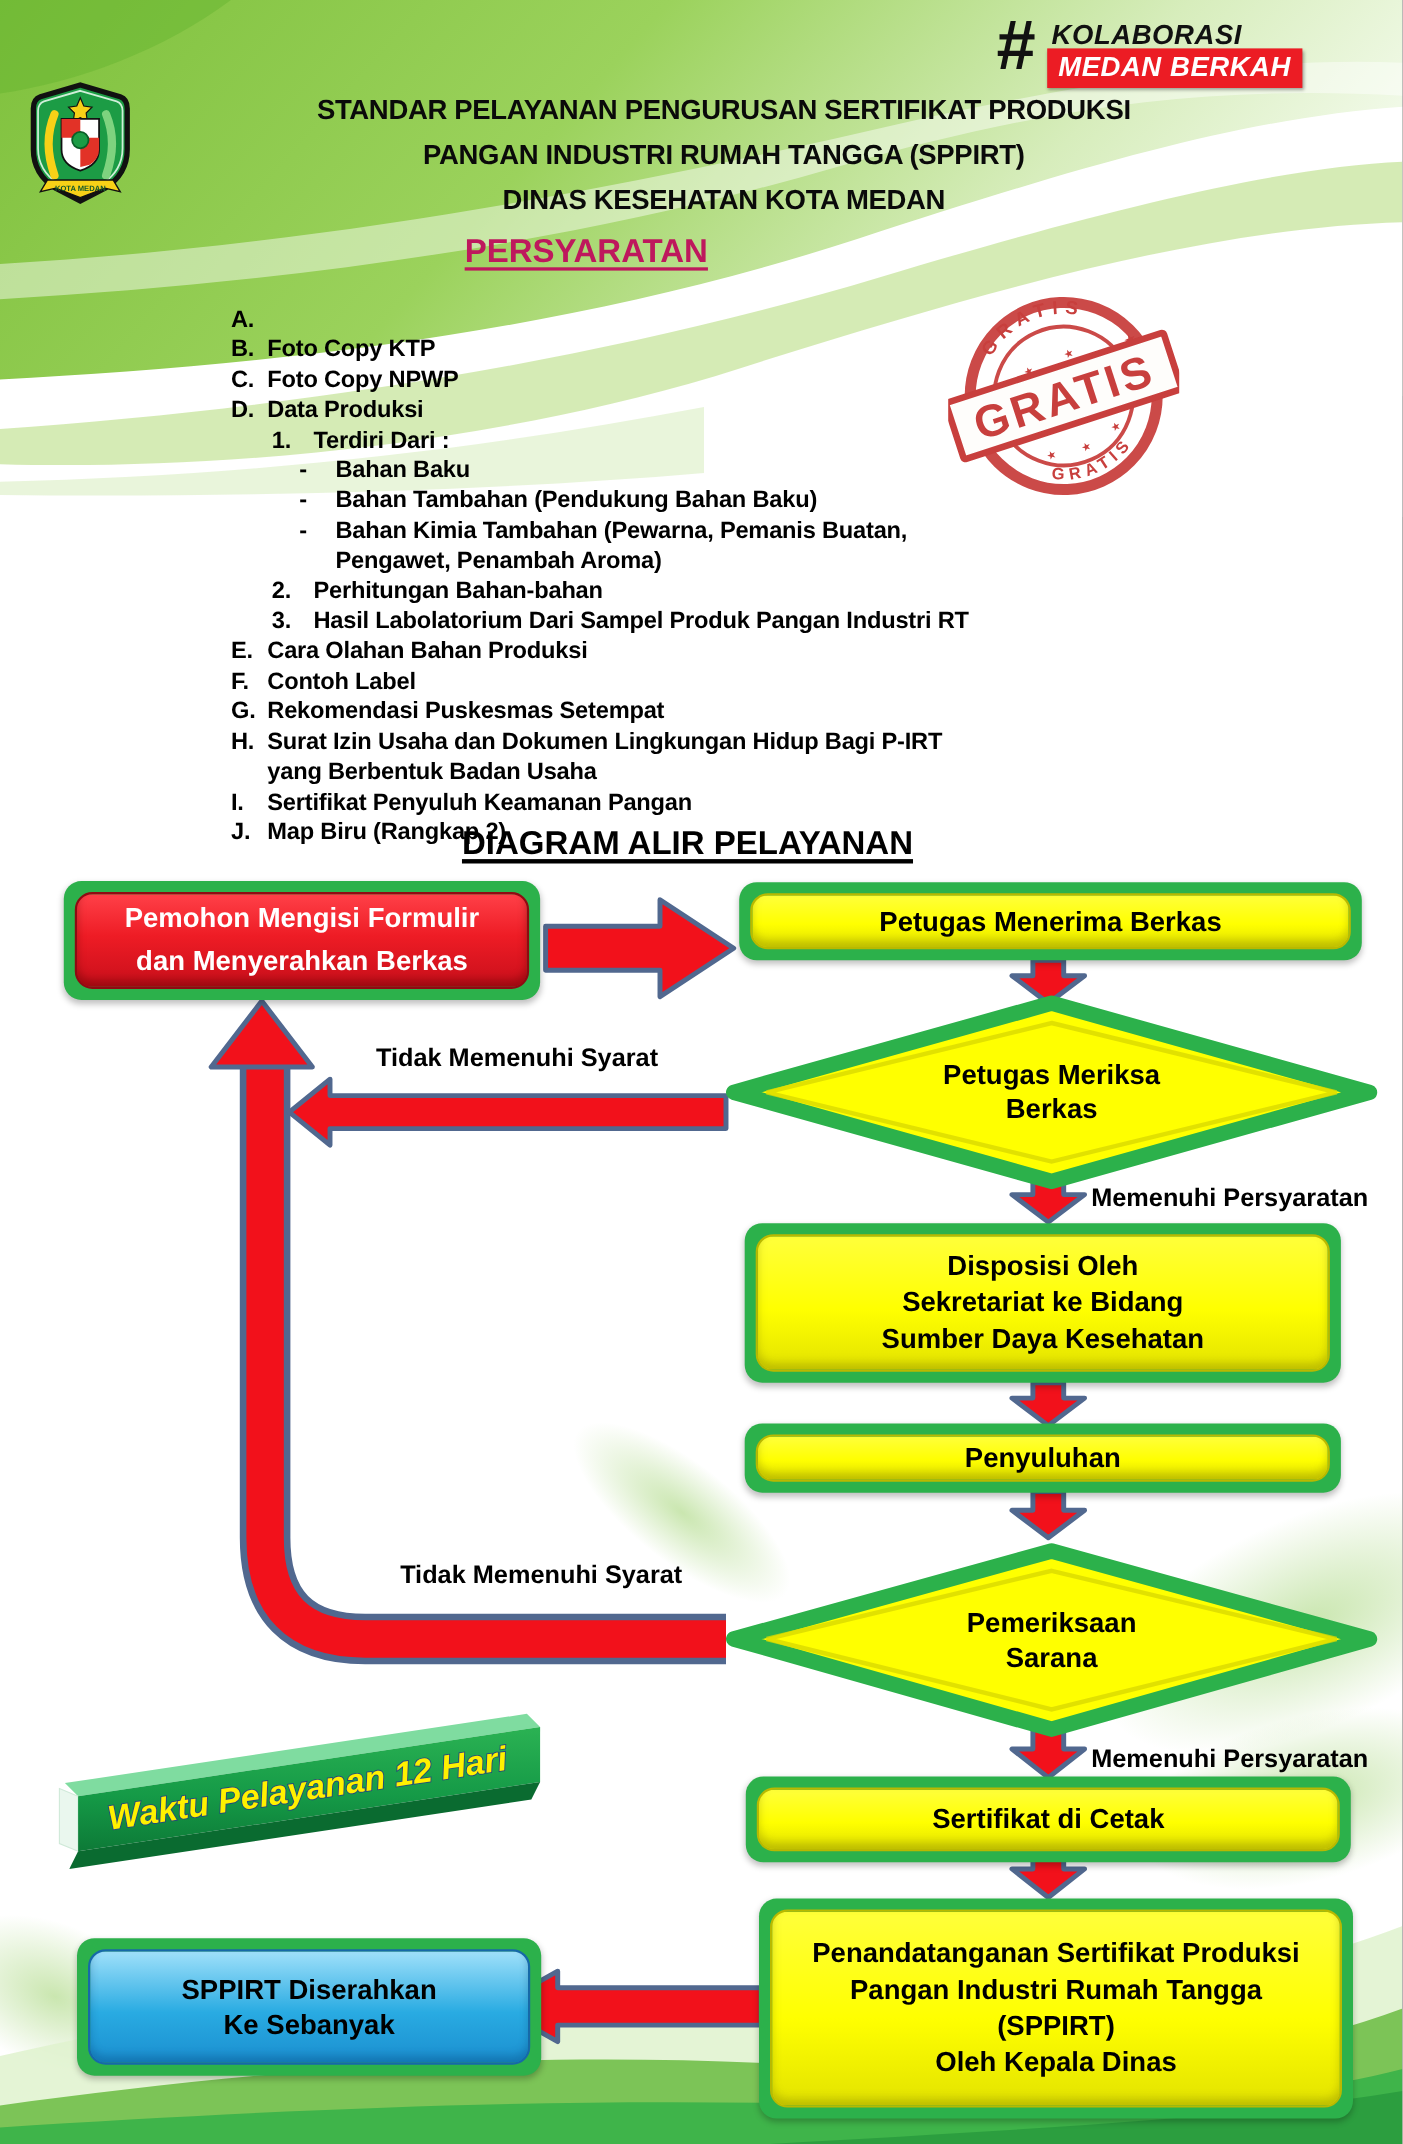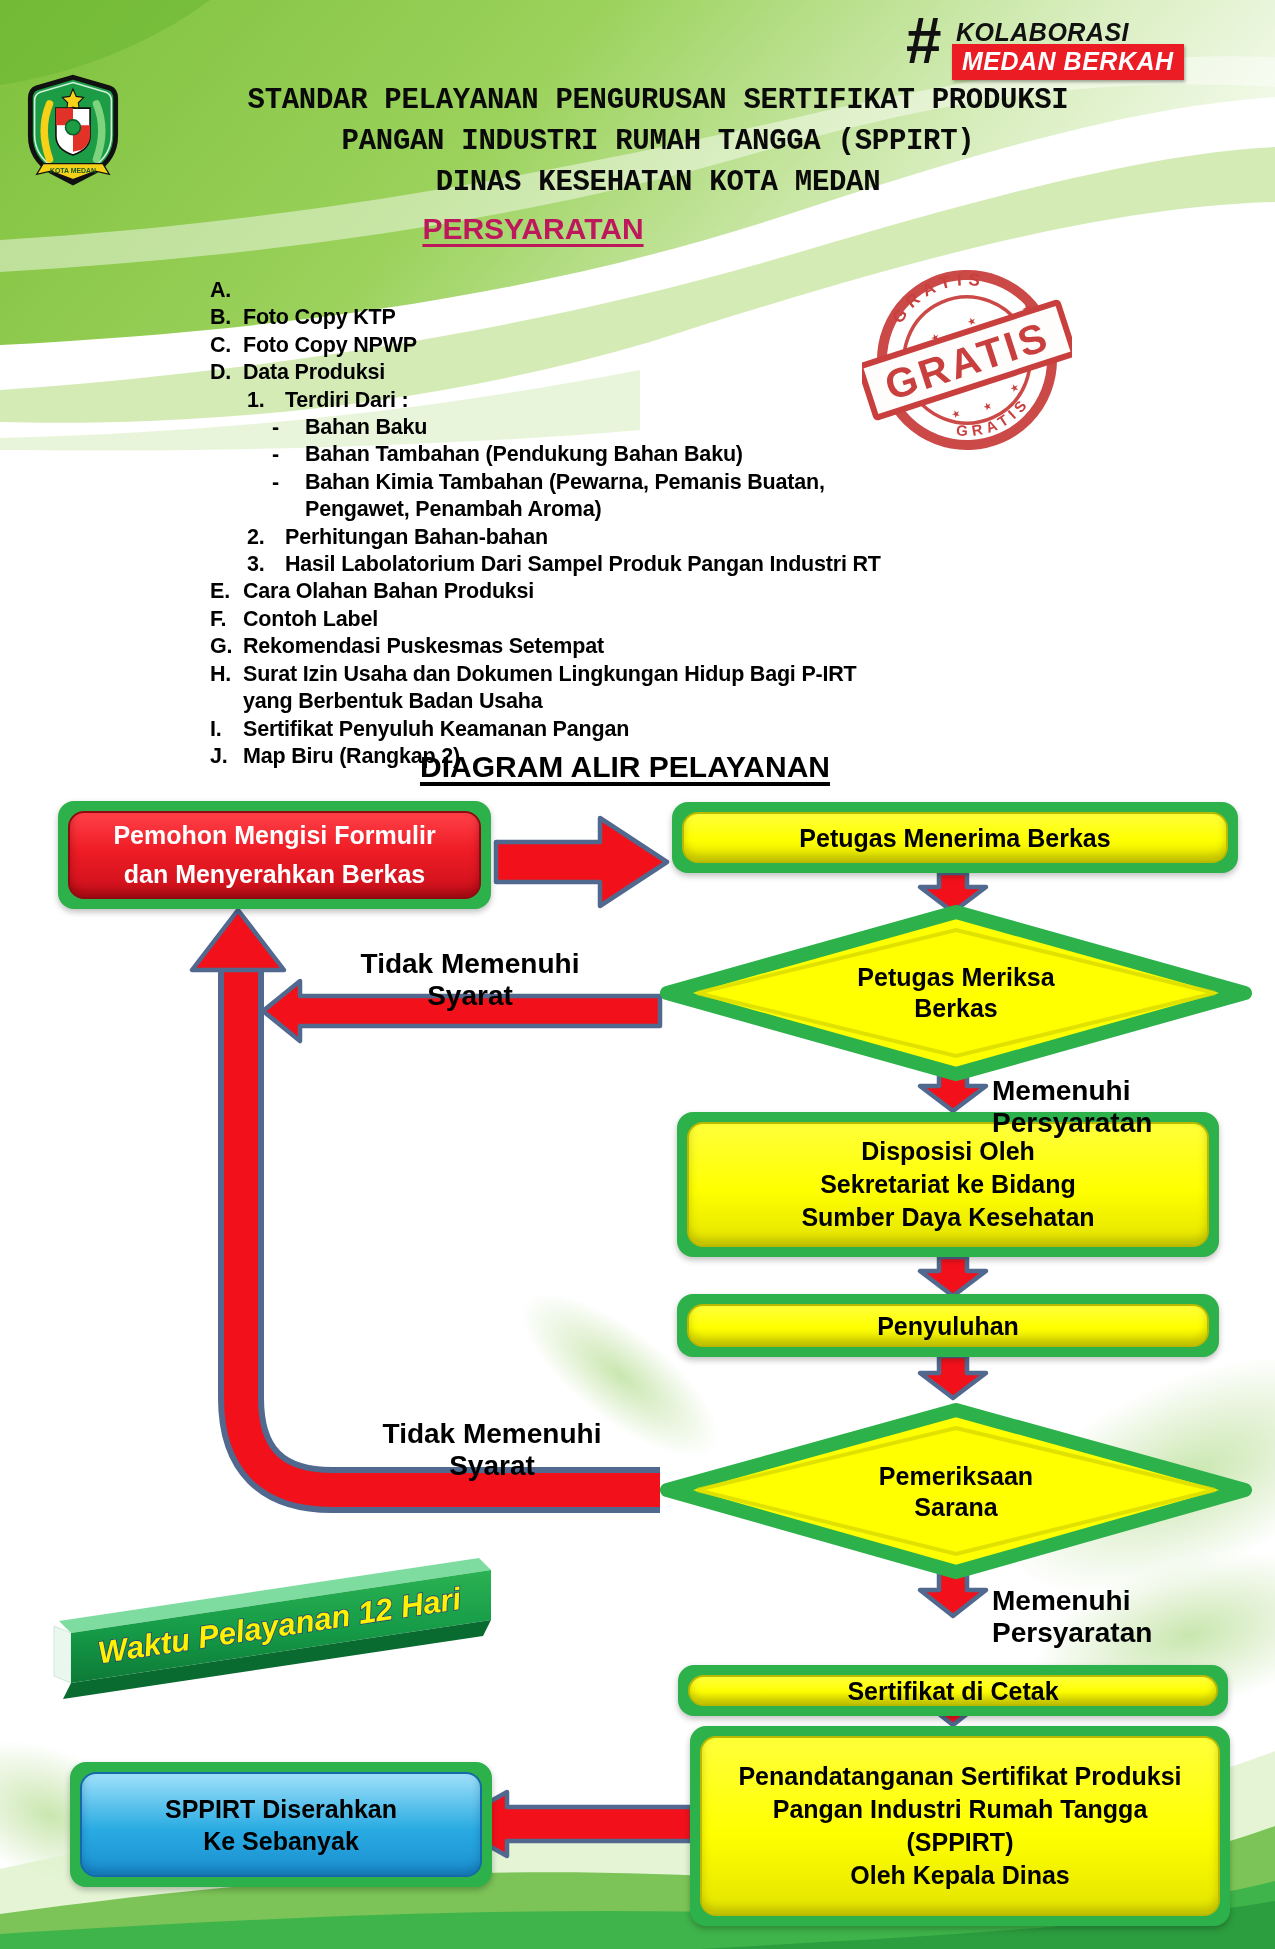--- a/index.html
+++ b/index.html
@@ -10,21 +10,21 @@
 
   
   #hdr-svg{position:absolute;left:0;top:0;z-index:0;}
   #brand{position:absolute;left:900px;top:10px;width:300px;height:80px;z-index:3;}
   #brand .hash{position:absolute;left:5px;top:-6px;font-size:64px;font-weight:900;font-style:italic;color:#111;}
   #brand .kol{position:absolute;left:56px;top:8px;font-size:25px;font-weight:900;font-style:italic;color:#111;letter-spacing:.5px;}
   #brand .mb{position:absolute;left:52px;top:34px;background:#EC1C24;color:#fff;font-size:25px;
              font-weight:900;font-style:italic;padding:3px 10px 4px 10px;letter-spacing:.5px;
              box-shadow:1px 2px 3px rgba(0,0,0,.35);}
   #title{position:absolute;left:128px;top:80px;width:1060px;text-align:center;z-index:3;color:#0a0a0a;}
-  #title div{font-size:29px;font-weight:900;letter-spacing:-.3px;line-height:41px;font-family:Liberation Mono, monospace;}
+  #title div{font-size:25px;font-weight:900;letter-spacing:-.3px;line-height:41px;}
 
   
   #persy-h{position:absolute;left:333px;top:212px;width:400px;text-align:center;font-size:30px;
            font-weight:900;color:#be185d;text-decoration:underline;text-decoration-thickness:3px;
            text-underline-offset:5px;z-index:3;}
   #persy{position:absolute;left:210px;top:277px;width:715px;z-index:3;color:#000;}
   .p-row{display:flex;font-size:21.5px;font-weight:700;line-height:27.4px;letter-spacing:-.2px;}
   .p-row .lb{flex:0 0 33px;}
   .p-row.lv1{padding-left:37px;}
   .p-row.lv1 .lb{flex:0 0 38px;}
@@ -48,21 +48,21 @@
   .node.yellow .inner{background:linear-gradient(#FFFF36 4%,#FFFF00 55%,#E3E300 100%);
         border:2px solid #b9b900;box-shadow:inset 0 -6px 8px rgba(120,120,0,.35);}
   .node.red .inner{background:linear-gradient(#FF4048 0%,#EE1C25 45%,#C90F1B 100%);
         border:2px solid #8f0a12;box-shadow:inset 0 -6px 8px rgba(90,0,0,.4);}
   .node.cyan .inner{background:linear-gradient(#9FE0FA 0%,#29ABE2 55%,#1B8FD0 100%);
         border:2px solid #1669A8;box-shadow:inset 0 -6px 8px rgba(0,60,110,.3);}
   .node .ln{font-weight:900;font-size:25px;color:#000;line-height:32px;text-align:center;white-space:nowrap;}
   .node.red .ln{color:#fff;line-height:39px;}
   .node .ln.big3{line-height:33px;}
   .dtext{position:absolute;z-index:2;text-align:center;font-weight:900;font-size:25px;color:#000;line-height:31px;}
-  .flabel{position:absolute;z-index:2;font-weight:900;font-size:28px;color:#000;}
+  .flabel{position:absolute;z-index:2;font-weight:900;font-size:23px;color:#000;}
 
   
   #banner-svg{position:absolute;left:36px;top:1548px;z-index:2;}
   #ftr-svg{position:absolute;left:0;top:1729px;z-index:0;}
   .leaf{position:absolute;z-index:0;border-radius:50%;
         background:radial-gradient(closest-side,rgba(158,210,110,.55),rgba(158,210,110,0));}
 </style>
 </head>
 <body>
 
@@ -278,21 +278,21 @@
     <div class="inner">
       <div class="ln">Penyuluhan</div>
     </div>
   </div>
 
   <div class="dtext" style="left:806px;top:1461px;width:300px">
     <div>Pemeriksaan</div>
     <div>Sarana</div>
   </div>
 
-  <div class="node yellow" style="left:678px;top:1665px;width:550px;height:51px">
+  <div class="node yellow" style="left:678px;top:1615px;width:550px;height:78px">
     <div class="inner">
       <div class="ln">Sertifikat di Cetak</div>
     </div>
   </div>
 
   <div class="node yellow" style="left:690px;top:1726px;width:540px;height:200px">
     <div class="inner">
       <div class="ln big3">Penandatanganan Sertifikat Produksi</div>
       <div class="ln big3">Pangan Industri Rumah Tangga</div>
       <div class="ln big3">(SPPIRT)</div>

